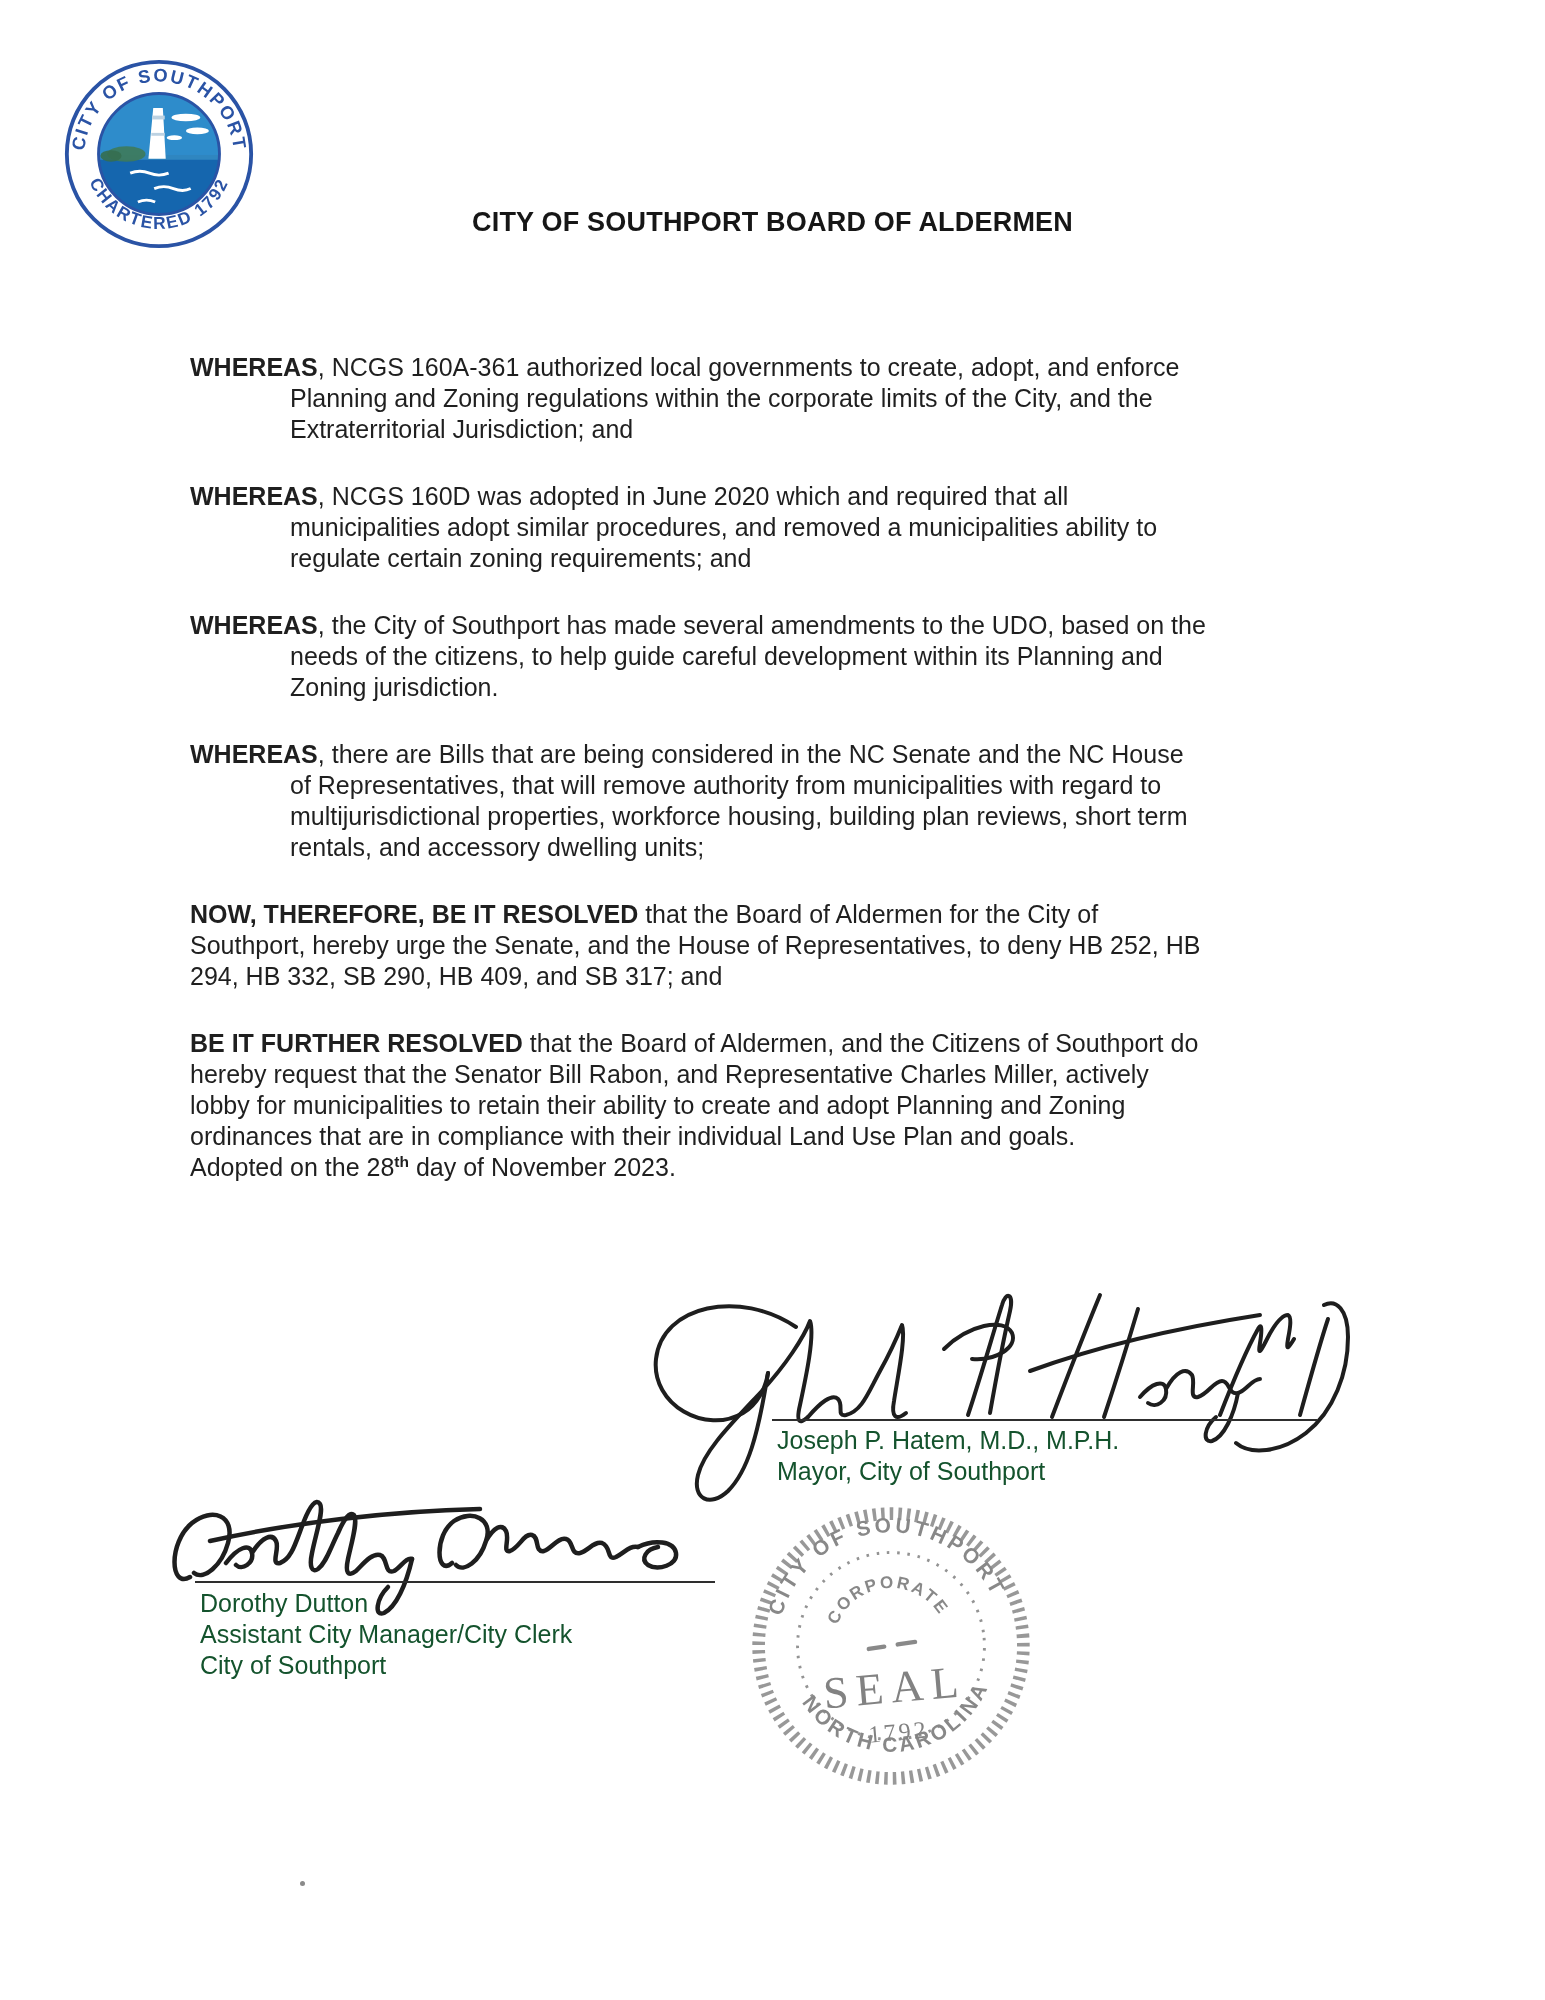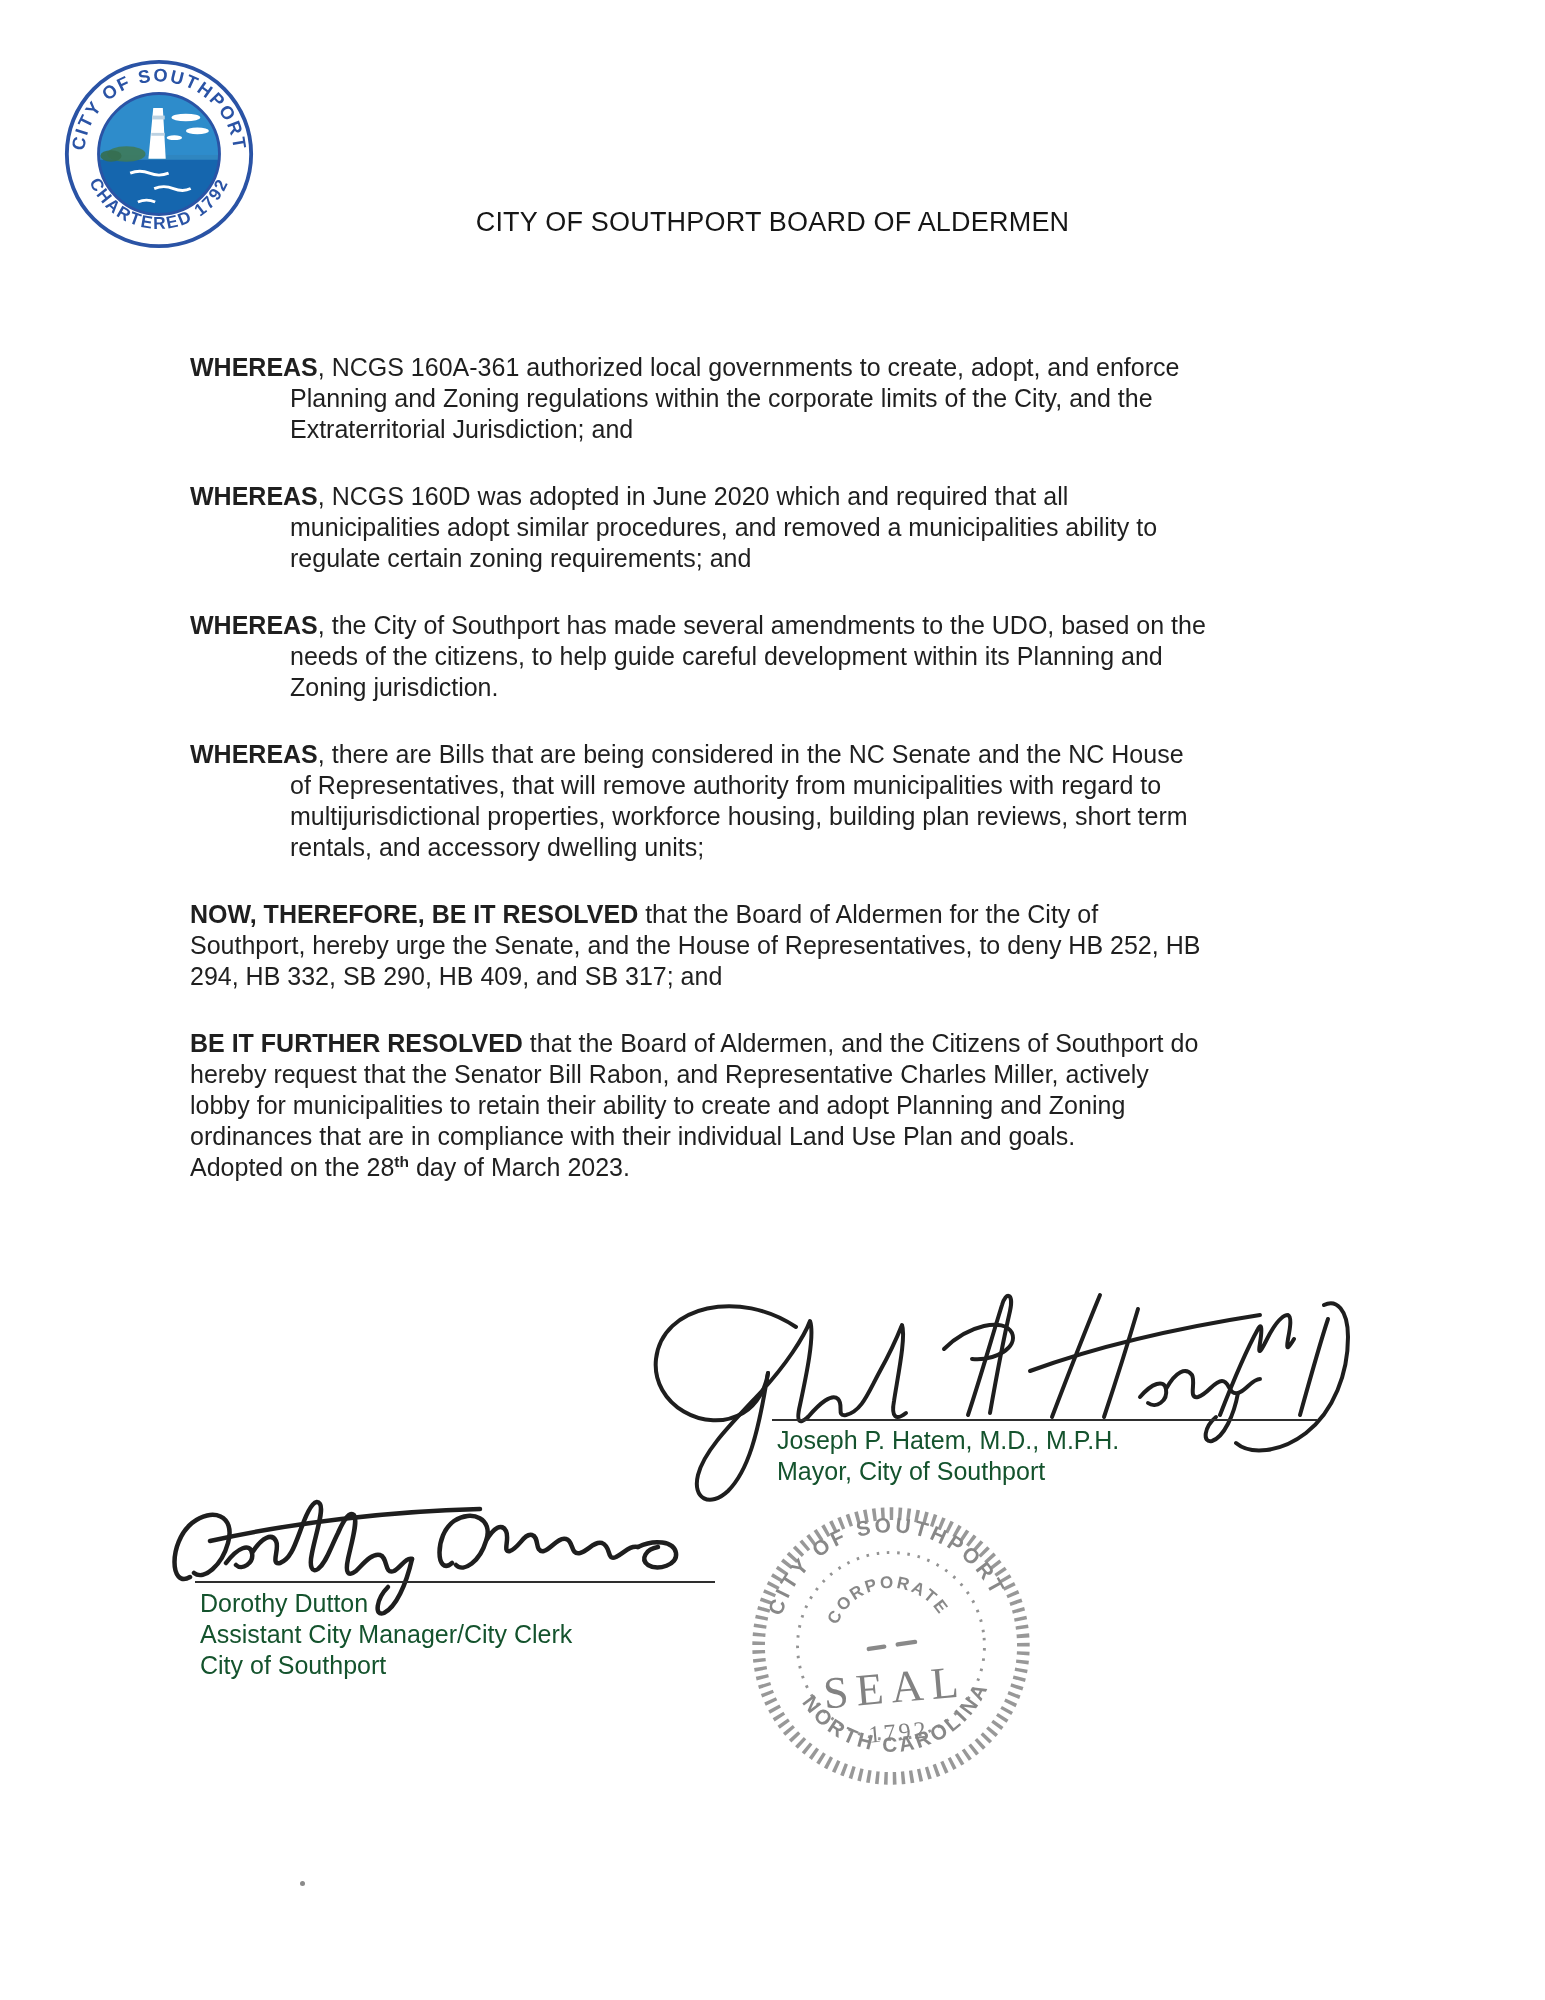--- a/index.html
+++ b/index.html
@@ -2,21 +2,21 @@
 <html><head>
 <meta charset="utf-8">
 <style>
   html,body { margin:0; padding:0; background:#e8e8e8; }
   #page {
     position:relative; width:1545px; height:2000px; background:#ffffff;
     font-family:"Liberation Sans", sans-serif; color:#1f1f1f; overflow:hidden;
   }
   .abs { position:absolute; }
   #title-block { left:0; top:204px; width:1545px; text-align:center;
-    font-weight:normal; font-size:27px; line-height:36px; letter-spacing:.2px; color:#161616; }
+    font-weight:bold; font-size:27px; line-height:36px; letter-spacing:.2px; color:#161616; }
   #body-col { left:190px; top:340px; width:1235px; font-size:25px; line-height:31px; }
   .para { white-space:pre-wrap; margin:12px 0 36px 0; }
   .hang { padding-left:100px; text-indent:-100px; }
   .b { font-weight:bold; }
   sup { font-size:0.62em; vertical-align:super; line-height:0;font-weight:bold; }
   .sigline { border-top:2px solid #2e2e2e; height:0; }
   .sigtext { font-size:25px; line-height:31px; color:#14532d; }
   .sig-svg path { fill:none; stroke:#1e1e1e; stroke-linecap:round; stroke-linejoin:round; }
   #mayor-sig path { stroke-width:4px; }
   #clerk-sig path { stroke-width:4.5px; }
@@ -79,21 +79,21 @@
 of Representatives, that will remove authority from municipalities with regard to
 multijurisdictional properties, workforce housing, building plan reviews, short term
 rentals, and accessory dwelling units;</span></div>
     <div class="para"><span class="b">NOW, THEREFORE, BE IT RESOLVED</span><span> that the Board of Aldermen for the City of
 Southport, hereby urge the Senate, and the House of Representatives, to deny HB 252, HB
 294, HB 332, SB 290, HB 409, and SB 317; and</span></div>
     <div class="para"><span class="b">BE IT FURTHER RESOLVED</span><span> that the Board of Aldermen, and the Citizens of Southport do
 hereby request that the Senator Bill Rabon, and Representative Charles Miller, actively
 lobby for municipalities to retain their ability to create and adopt Planning and Zoning
 ordinances that are in compliance with their individual Land Use Plan and goals.
-</span><span>Adopted on the 28</span><sup>th</sup><span> day of March 2023.</span></div>
+</span><span>Adopted on the 28</span><sup>th</sup><span> day of November 2023.</span></div>
   </div>
 
   <svg id="mayor-sig" class="abs sig-svg" style="left:600px; top:1275px;" width="760" height="245" viewBox="0 0 760 245">
     <path d="M 196 52 C 140 14 62 30 56 84 C 51 130 106 160 143 138 C 158 129 166 112 168 98"></path>
     <path d="M 168 98 C 158 160 148 196 128 216 C 110 233 92 224 98 200 C 104 176 130 150 160 118 C 186 90 204 62 210 46 C 215 60 206 102 200 130 C 196 147 199 150 208 142"></path>
     <path d="M 208 142 C 220 128 232 118 238 124 C 244 130 236 142 246 140 C 262 136 268 118 280 96 C 290 78 298 60 302 50 C 306 62 298 100 294 126 C 291 142 296 146 306 138"></path>
     <path d="M 368 140 C 380 104 392 62 402 30 C 406 16 414 18 410 36 C 404 62 396 104 390 138"></path>
     <path d="M 344 74 C 368 50 404 42 412 58 C 418 72 396 86 372 84"></path>
     <path d="M 430 96 C 490 74 570 54 660 40"></path>
     <path d="M 452 142 C 468 100 486 54 500 20"></path>

